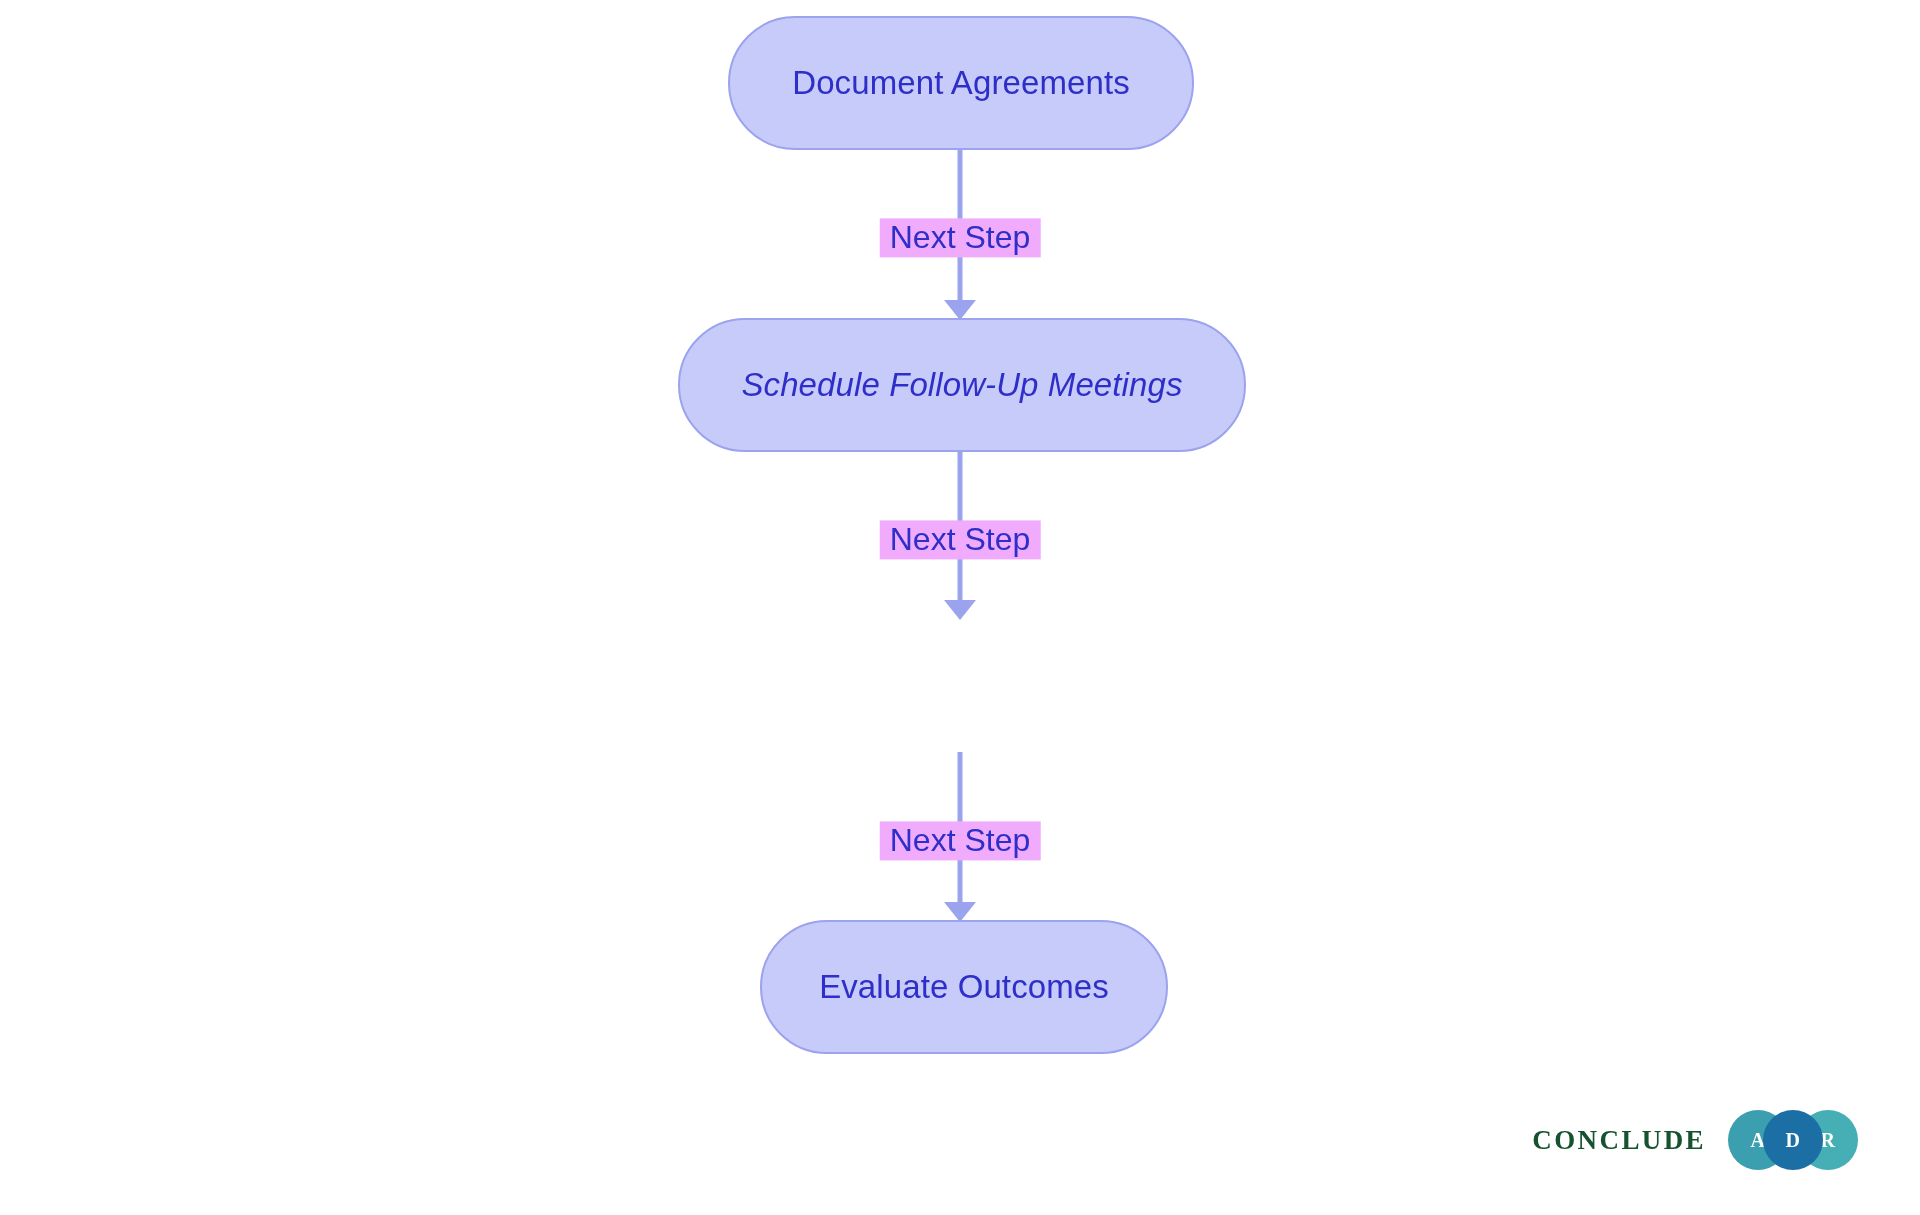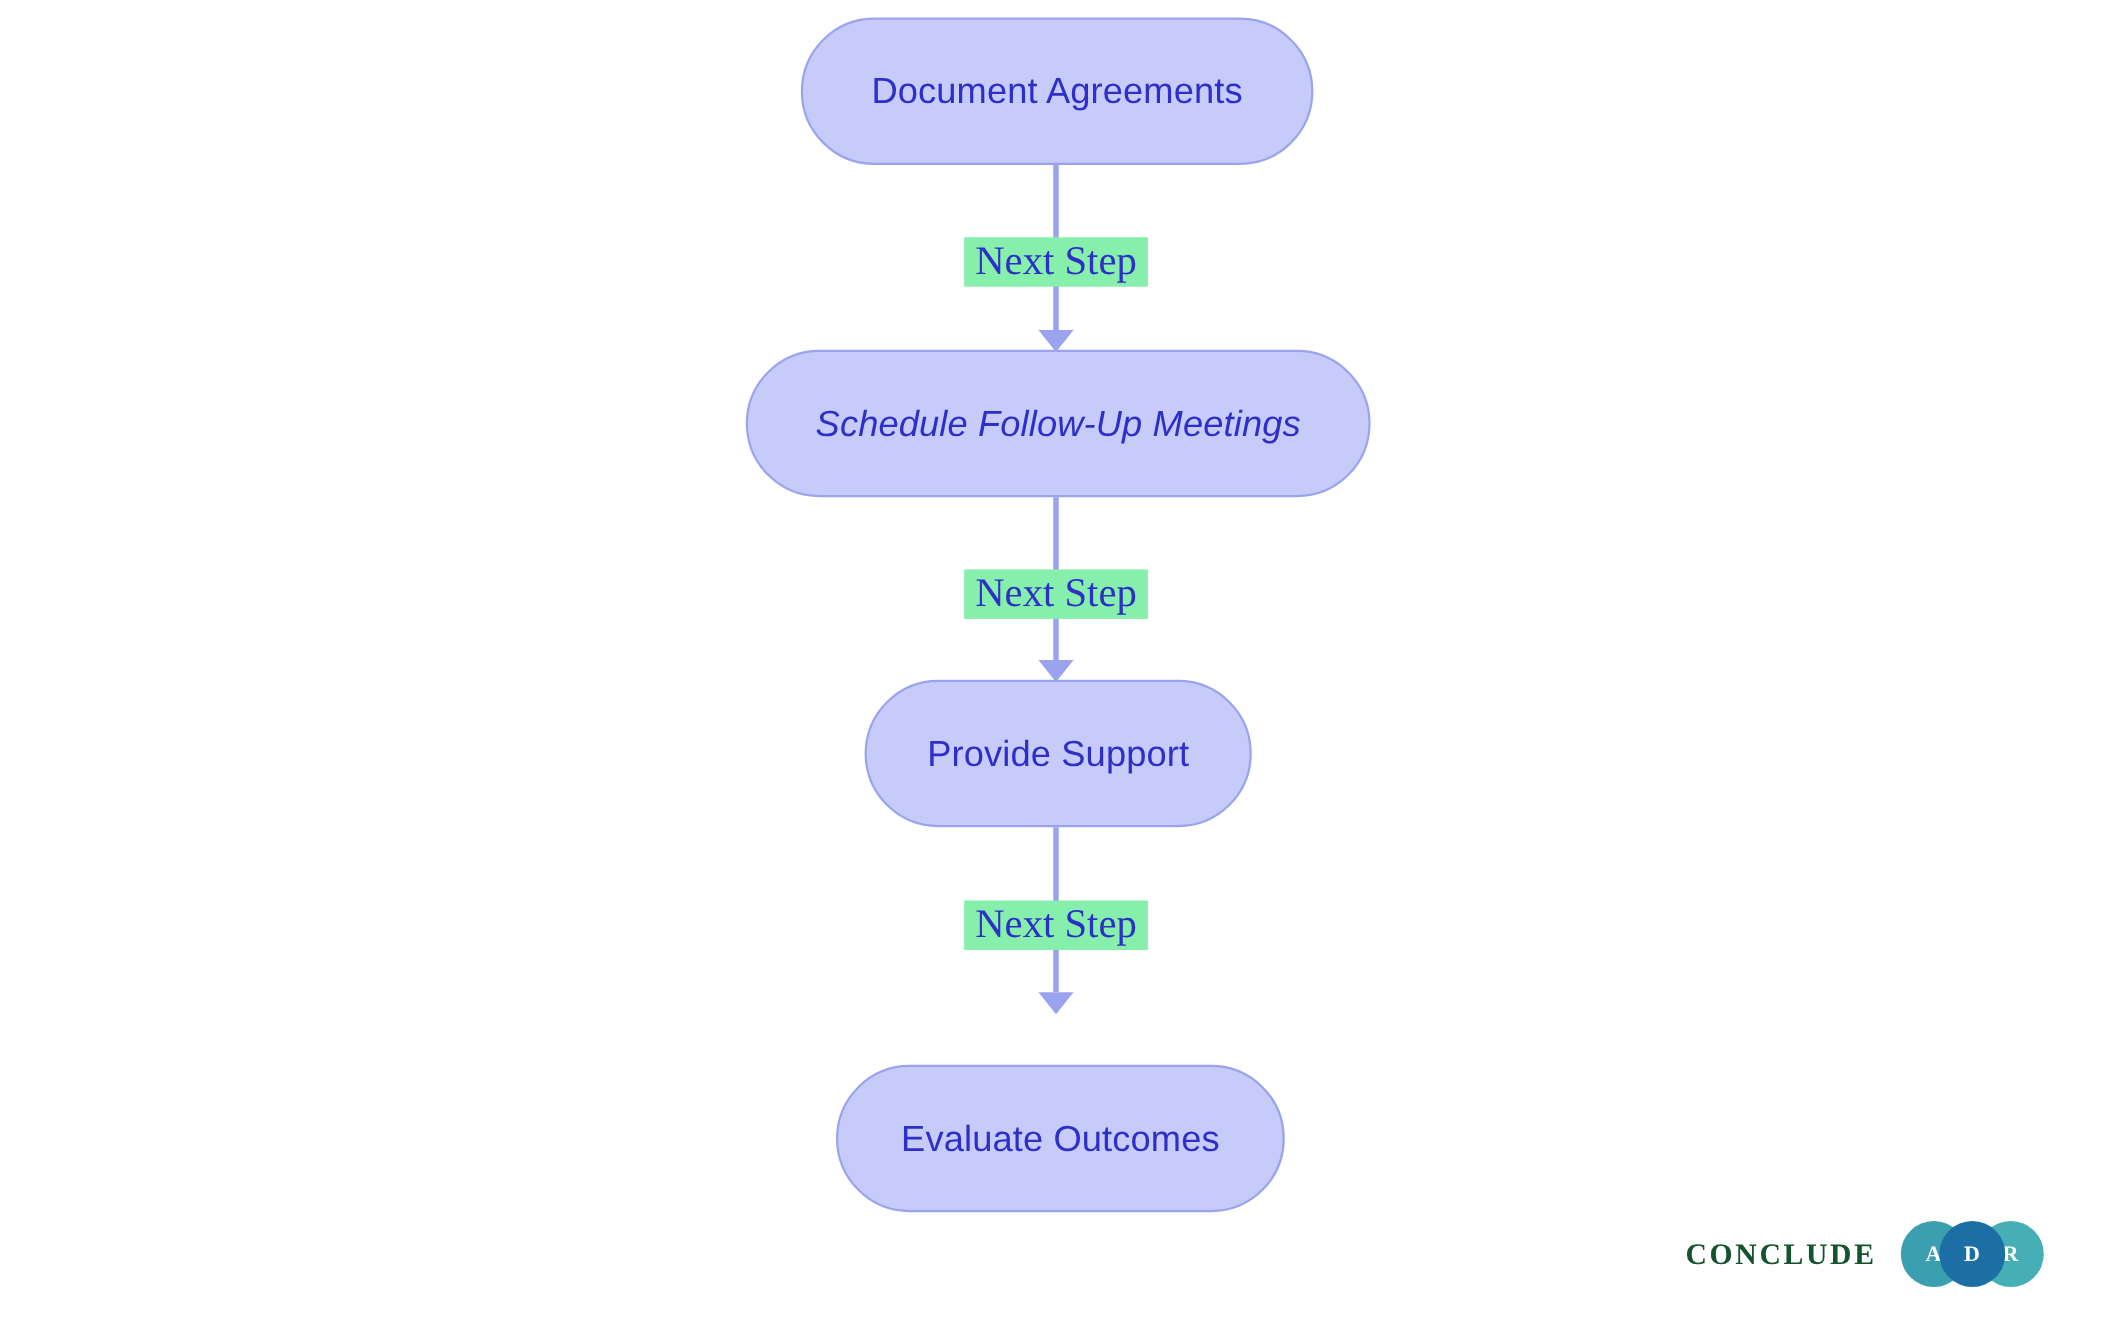--- a/index.html
+++ b/index.html
@@ -41,39 +41,39 @@
 
   .flow-node .node-label {
     color: #2E2EC8;
     letter-spacing: 0.1px;
   }
 
   
   #node-0 { left: 728px;  top: 16px;   width: 466px; height: 134px; font-size: 33px; }
   #node-1 { left: 678px;  top: 318px;  width: 568px; height: 134px; font-size: 33px; font-style: italic; }
   #node-2 { left: 786px;  top: 618px;  width: 352px; height: 134px; font-size: 33px; }
-  #node-3 { left: 760px;  top: 968px;  width: 408px; height: 134px; font-size: 33px; }
+  #node-3 { left: 760px;  top: 920px;  width: 408px; height: 134px; font-size: 33px; }
 
   
   .connector {
     position: absolute;
     left: 0;
     top: 0;
     width: 1920px;
     height: 1100px;
     pointer-events: none;
   }
 
   .edge-label {
     position: absolute;
     transform: translate(-50%, -50%);
-    background: #86efac;
+    background: #f0abfc;
     color: #2E2EC8;
-    font-family: Liberation Serif, serif;
-    font-size: 37px;
+    font-family: Liberation Sans, sans-serif;
+    font-size: 32px;
     line-height: 1.1;
     padding: 2px 10px;
     white-space: nowrap;
   }
 
   #edge-label-0 { left: 960px; top: 238px; }
   #edge-label-1 { left: 960px; top: 540px; }
   #edge-label-2 { left: 960px; top: 841px; }
 
   
@@ -144,23 +144,20 @@
   <div class="edge-label" id="edge-label-2" style="color: rgb(46, 46, 200);">Next Step</div>
 
   <div class="flow-node" id="node-0" style="background: rgb(199, 203, 250); border-color: rgb(155, 163, 238); color: rgb(46, 46, 200); justify-content: center;">
     <span class="node-label">Document Agreements</span>
   </div>
 
   <div class="flow-node" id="node-1" style="background: rgb(199, 203, 250); border-color: rgb(155, 163, 238); color: rgb(46, 46, 200);">
     <span class="node-label">Schedule Follow-Up Meetings</span>
   </div>
 
-  <div class="flow-node" id="node-2" style="background: rgb(199, 203, 250); border-color: rgb(155, 163, 238); color: rgb(46, 46, 200);">
-    <span class="node-label">Provide Support</span>
-  </div>
 
   <div class="flow-node" id="node-3" style="background: rgb(199, 203, 250); border-color: rgb(155, 163, 238); color: rgb(46, 46, 200);">
     <span class="node-label">Evaluate Outcomes</span>
   </div>
 
 </div>
 
 <div id="brand-logo">
   <div id="brand-wordmark">CONCLUDE</div>
   <div id="brand-circles">

